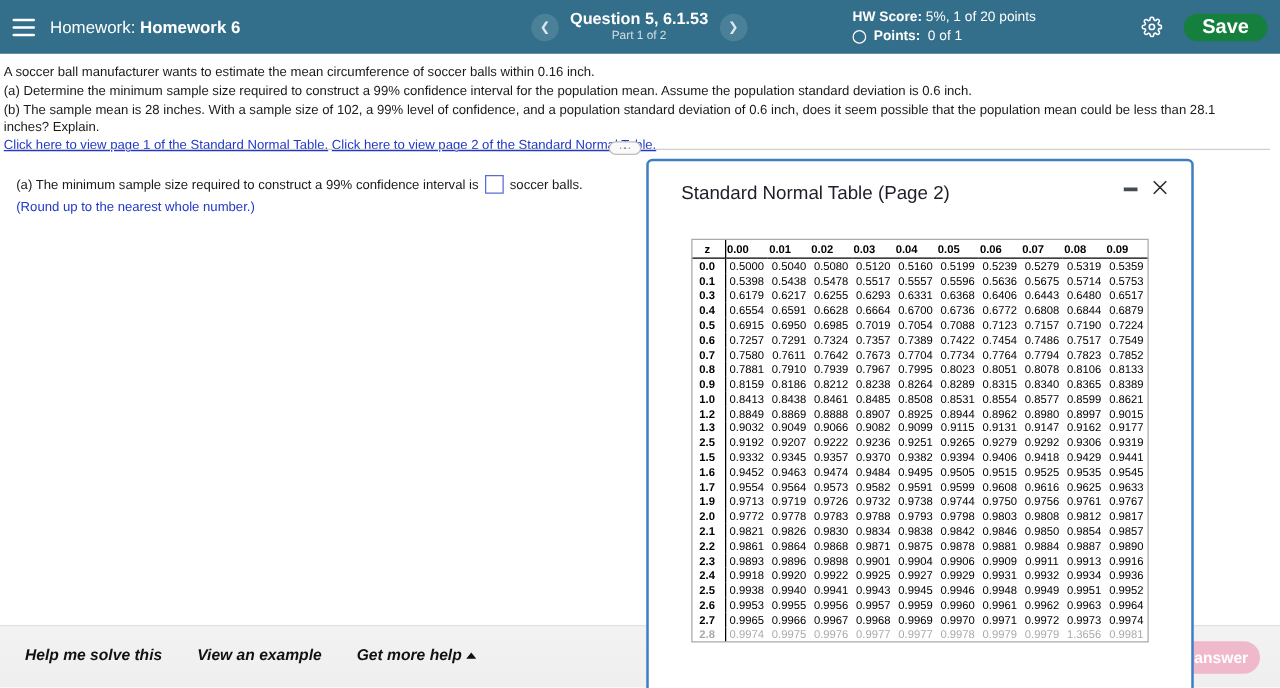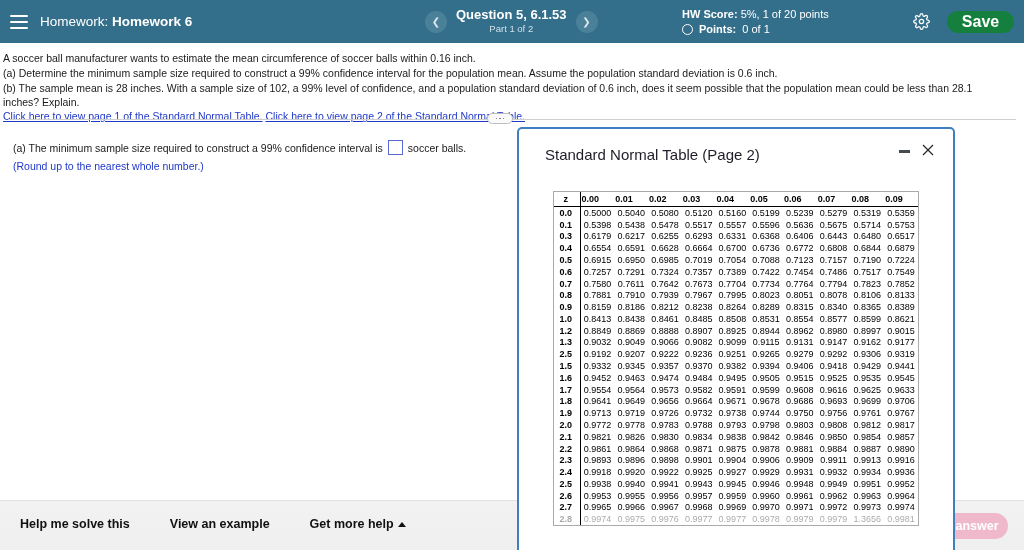--- a/index.html
+++ b/index.html
@@ -110,21 +110,21 @@
   .ans-hint { font-size: 10.5px; color: #2038c8; margin-top: 5px; }
 
   
   .bottombar {
     position: absolute; left: 0; top: 500px; width: 1024px; height: 50px;
     background: linear-gradient(to bottom, #f2f2f2 0%, #efefef 100%);
     border-top: 1px solid #e0e0e0;
   }
   .bottombar .links {
     position: absolute; left: 20px; top: 16px;
-    display: flex; align-items: center; gap: 40px;
+    display: flex; align-items: center; gap: 28px; font-style: italic;
   }
   .bl {
     font-size: 12.5px; font-weight: bold; color: #111111; cursor: pointer;
     display: flex; align-items: center; gap: 4px;
   }
   .caret-up {
     width: 0; height: 0;
     border-left: 4px solid transparent; border-right: 4px solid transparent;
     border-bottom: 5px solid #111111; display: inline-block;
   }
@@ -509,33 +509,20 @@
             <td>0.9573</td>
             <td>0.9582</td>
             <td>0.9591</td>
             <td>0.9599</td>
             <td>0.9608</td>
             <td>0.9616</td>
             <td>0.9625</td>
             <td>0.9633</td>
           </tr>
           <tr>
-            <td class="zc">1.8</td>
-            <td>0.9641</td>
-            <td>0.9649</td>
-            <td>0.9656</td>
-            <td>0.9664</td>
-            <td>0.9671</td>
-            <td>0.9678</td>
-            <td>0.9686</td>
-            <td>0.9693</td>
-            <td>0.9699</td>
-            <td>0.9706</td>
-          </tr>
-          <tr>
             <td class="zc">1.9</td>
             <td>0.9713</td>
             <td>0.9719</td>
             <td>0.9726</td>
             <td>0.9732</td>
             <td>0.9738</td>
             <td>0.9744</td>
             <td>0.9750</td>
             <td>0.9756</td>
             <td>0.9761</td>

